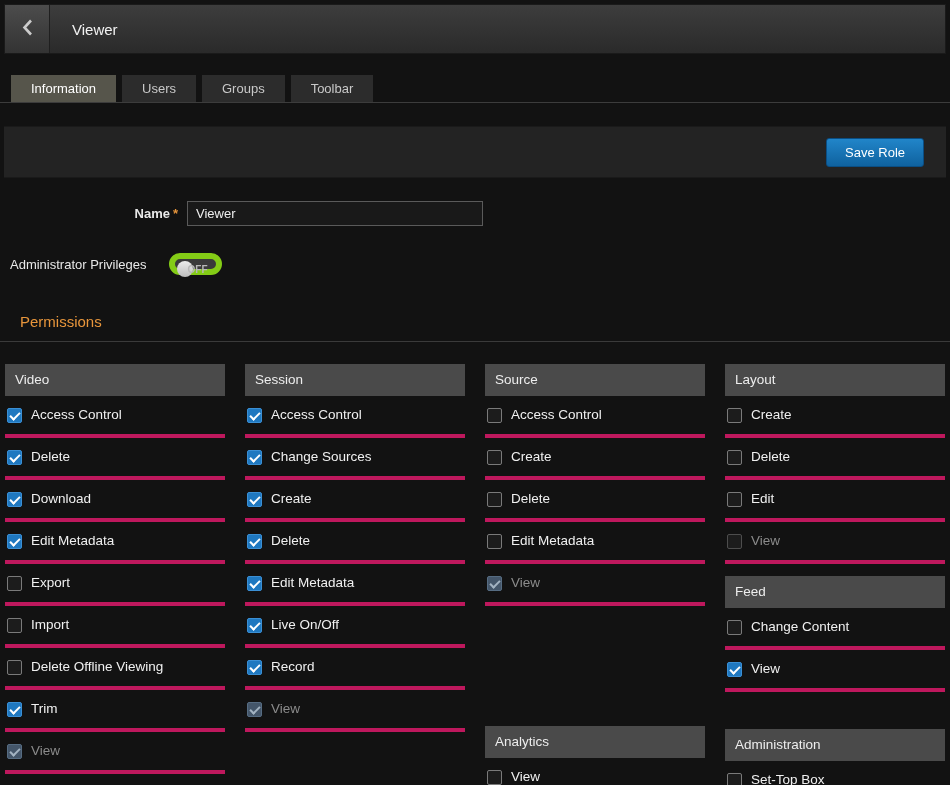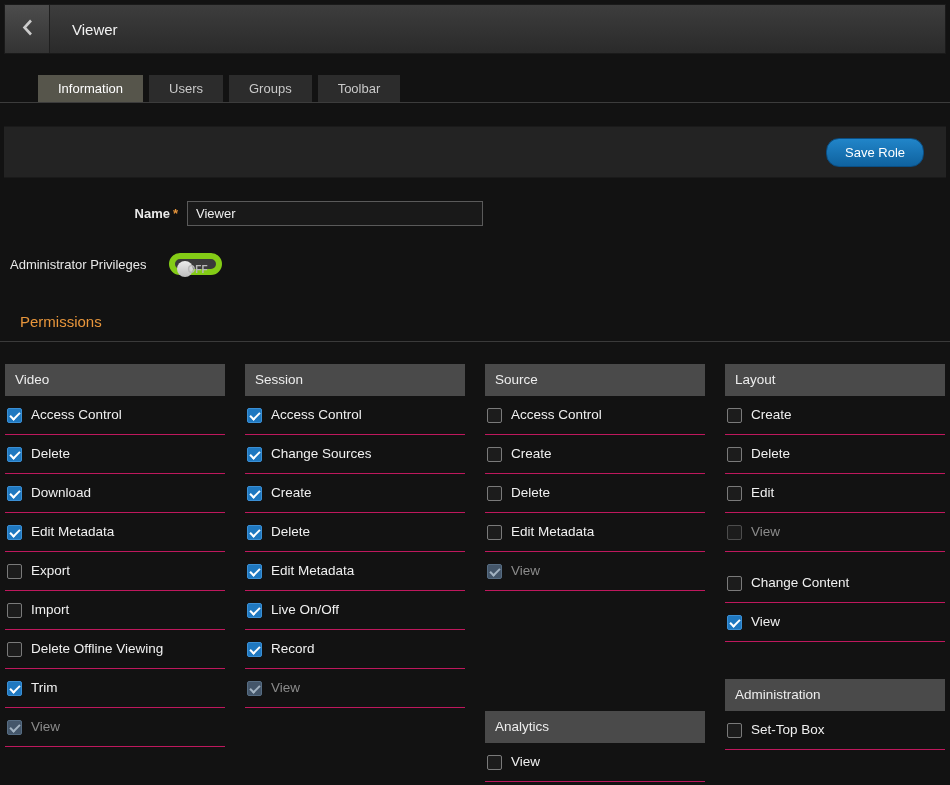--- a/index.html
+++ b/index.html
@@ -33,21 +33,21 @@
   }
   .topbar-title {
     margin-left: 22px;
     font-size: 15px;
     color: #f2f2f2;
   }
 
   
   .tabbar {
     margin-top: 21px;
-    padding-left: 38px;
+    padding-left: 11px;
     display: flex;
     gap: 6px;
     border-bottom: 1px solid #3c3c3c;
     height: 28px;
   }
   .tab {
     padding: 6px 20px;
     background: #2c2c2c;
     color: #c9c9c9;
     font-size: 13px;
@@ -67,21 +67,21 @@
     border-top: 1px solid #1a1a1a;
     border-bottom: 1px solid #1a1a1a;
     display: flex;
     align-items: center;
     justify-content: flex-end;
     padding-right: 22px;
   }
   .save-btn {
     background: linear-gradient(#2185c9, #0f629f);
     border: 1px solid #0a4e84;
-    border-radius: 13px;
+    border-radius: 3px;
     color: #ffffff;
     font-size: 13px;
     padding: 6px 18px;
     cursor: pointer;
   }
 
   
   .name-row {
     margin-top: 23px;
     display: flex;
@@ -169,21 +169,21 @@
     padding: 8px 10px;
     height: 32px;
     font-size: 13.5px;
   }
   .perm-row {
     display: flex;
     align-items: center;
     gap: 9px;
     padding: 11px 2px;
     line-height: 16px;
-    border-bottom: 1px solid #be185d;
+    border-bottom: 4px solid #be185d;
   }
   .perm-label { font-size: 13.5px; color: #f0f0f0; }
   .perm-row.disabled .perm-label { color: #8b8b8b; }
 
   .cb {
     width: 15px; height: 15px;
     flex: none;
     border: 1px solid #7a7a7a;
     border-radius: 2px;
     background: #1c1c1c;
@@ -379,20 +379,21 @@
         <div class="perm-row">
           <span class="cb"></span>
           <span class="perm-label">Edit</span>
         </div>
         <div class="perm-row disabled">
           <span class="cb disabled"></span>
           <span class="perm-label">View</span>
         </div>
       </div>
       <div class="perm-group group-feed">
+        <div class="perm-group-header">Feed</div>
         <div class="perm-row">
           <span class="cb"></span>
           <span class="perm-label">Change Content</span>
         </div>
         <div class="perm-row">
           <span class="cb checked"></span>
           <span class="perm-label">View</span>
         </div>
       </div>
       <div class="perm-group group-administration">

